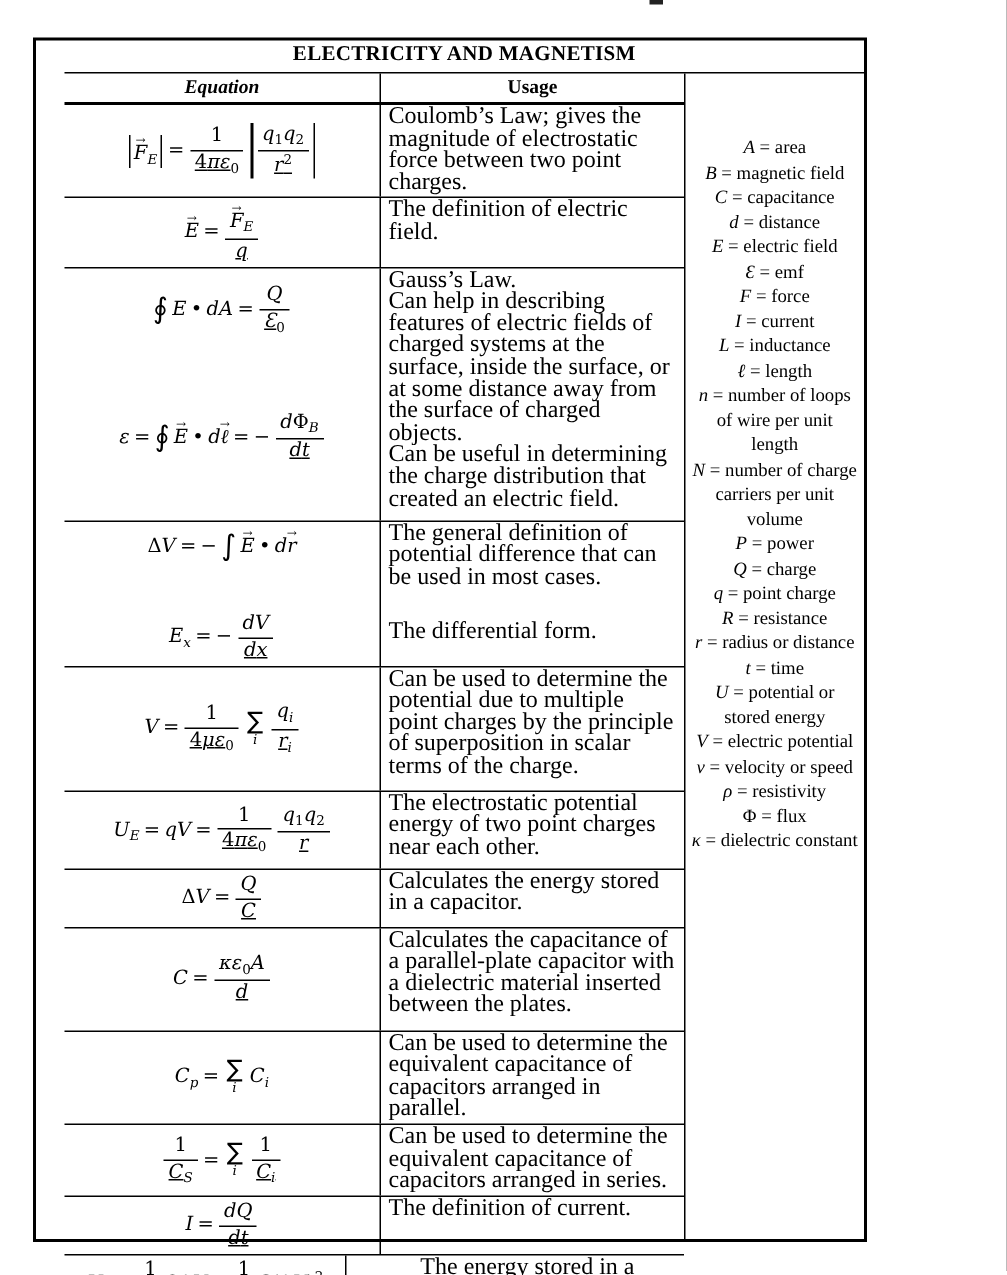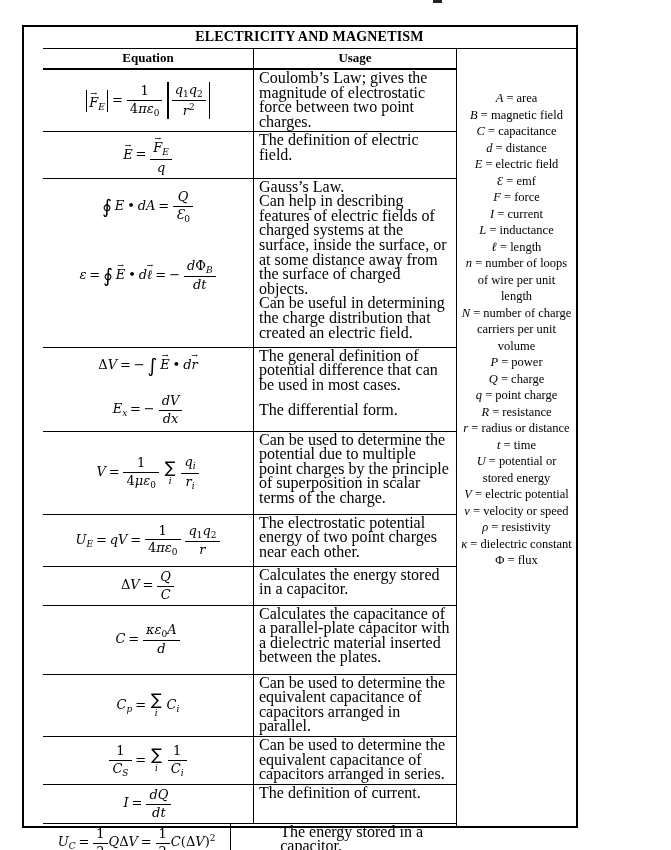--- a/index.html
+++ b/index.html
@@ -18,56 +18,56 @@
     flex:0 0 auto; border-bottom:1px solid #000; text-align:center;
     font-weight:bold; font-size:14px; padding:2px 0 3px;
     font-family:"Liberation Serif", serif; letter-spacing:0.2px;
   }
   .tbody { flex:1 1 auto; display:flex; align-items:stretch; min-height:0; }
   .left-cols { width:413px; display:flex; flex-direction:column; }
   .hdr-row { display:flex; border-bottom:2px solid #000; }
   .hdr-cell {
     text-align:center; font-weight:bold; font-size:13px; padding:1px 0 2px;
   }
-  .hdr-eq { width:211px; border-right:1px solid #000; }
+  .hdr-eq { width:211px; border-right:1px solid #000;font-style:italic; }
   .hdr-usage { width:202px; }
 
   .row { display:flex; border-bottom:1px solid #000; align-items:stretch; }
   .row:last-child { border-bottom:none;gap:44px; }
   .eq-cell {
     width:211px; border-right:1px solid #000;
     display:flex; flex-direction:column; align-items:center; justify-content:center;
     padding:2px 2px; overflow:visible;
   }
-  .eq-cell.split { justify-content:flex-start; }
+  .eq-cell.split { justify-content:flex-start;gap:16px; }
   .usage-cell {
     width:202px; padding:1px 5px 2px; font-size:16px; line-height:14.6px;
   }
   .usage-cell p { margin:0; }
-  .usage-cell p.para-gap { margin-top:11px; }
+  .usage-cell p.para-gap { margin-top:22px; }
 
   .vars-col {
     width:210px; border-left:1px solid #000; padding:41px 4px 0;
     text-align:center; font-size:12.5px; line-height:16.5px;
   }
   .legend-line { }
   .lsym { font-style:italic; }
   .lsym.up { font-style:normal; }
 
   
   .meq {
     font-family:"DejaVu Serif", serif; font-size:13px; display:inline-block;
     white-space:nowrap; line-height:1.15;
   }
   .mit { font-style:italic; }
   .mup { font-style:normal; }
   .msp { display:inline-block; width:0.22em; }
   .mfrac { display:inline-block; vertical-align:middle; text-align:center; margin:0 1px; }
   .mnum { display:block; padding:1px 3px 1px; border-bottom:1px solid #000; }
-  .mden { display:block; padding:1px 3px 0; }
+  .mden { display:block; padding:1px 3px 0;text-decoration:underline; }
   .mabs { display:inline-flex; align-items:stretch; vertical-align:middle; margin:0 1px; }
   .mbar { width:1.4px; background:#000; flex:0 0 auto; }
   .mabsin { display:block; padding:0 2px; }
   .mvec { display:inline-block; position:relative; padding-top:6px; }
   .marr { position:absolute; top:-1px; left:50%; transform:translateX(-50%);
           font-size:8px; font-style:normal; }
   .msum { display:inline-flex; flex-direction:column; align-items:center;
           vertical-align:middle; margin:0 2px; line-height:1; }
   .msig { font-family:"DejaVu Sans", sans-serif; font-size:16px; font-style:normal; }
   .msumsub { font-size:9px; margin-top:1px; }
@@ -229,18 +229,18 @@
           <div class="legend-line"><span class="lsym">P</span><span> = power</span></div>
           <div class="legend-line"><span class="lsym">Q</span><span> = charge</span></div>
           <div class="legend-line"><span class="lsym">q</span><span> = point charge</span></div>
           <div class="legend-line"><span class="lsym">R</span><span> = resistance</span></div>
           <div class="legend-line"><span class="lsym">r</span><span> = radius or distance</span></div>
           <div class="legend-line"><span class="lsym">t</span><span> = time</span></div>
           <div class="legend-line"><span class="lsym">U</span><span> = potential or stored energy</span></div>
           <div class="legend-line"><span class="lsym">V</span><span> = electric potential</span></div>
           <div class="legend-line"><span class="lsym">v</span><span> = velocity or speed</span></div>
           <div class="legend-line"><span class="lsym">ρ</span><span> = resistivity</span></div>
+          <div class="legend-line"><span class="lsym up">Φ</span><span> = flux</span></div>
           <div class="legend-line"><span class="lsym">κ</span><span> = dielectric constant</span></div>
-          <div class="legend-line"><span class="lsym up">Φ</span><span> = flux</span></div>
         </div>
     </div>
   </div>
 </div>
 
 </body></html>

